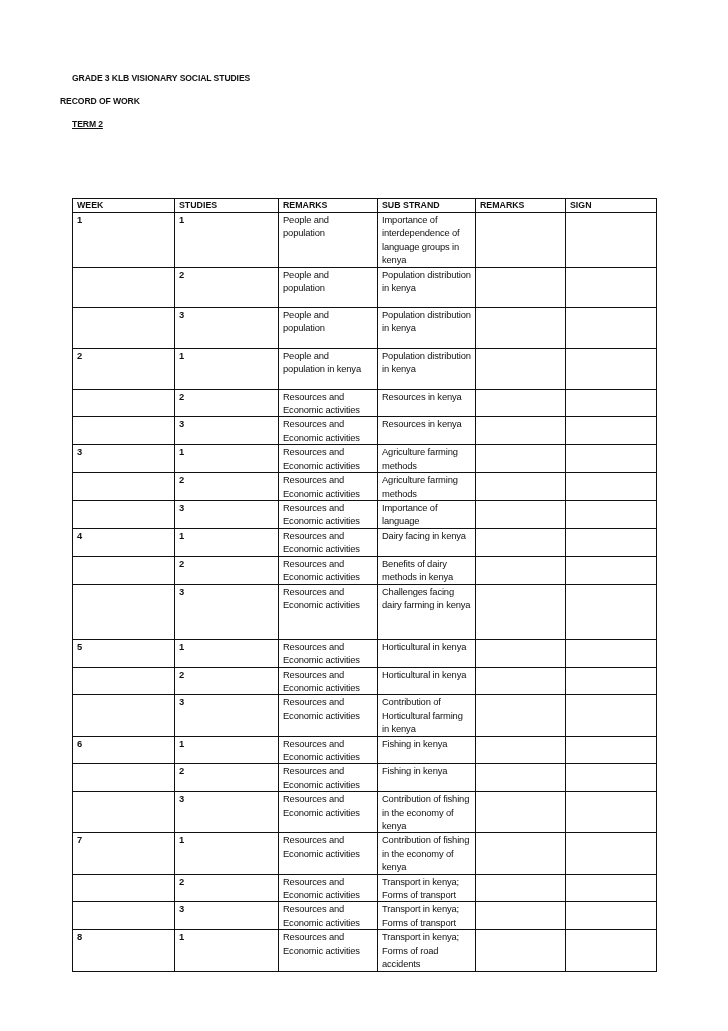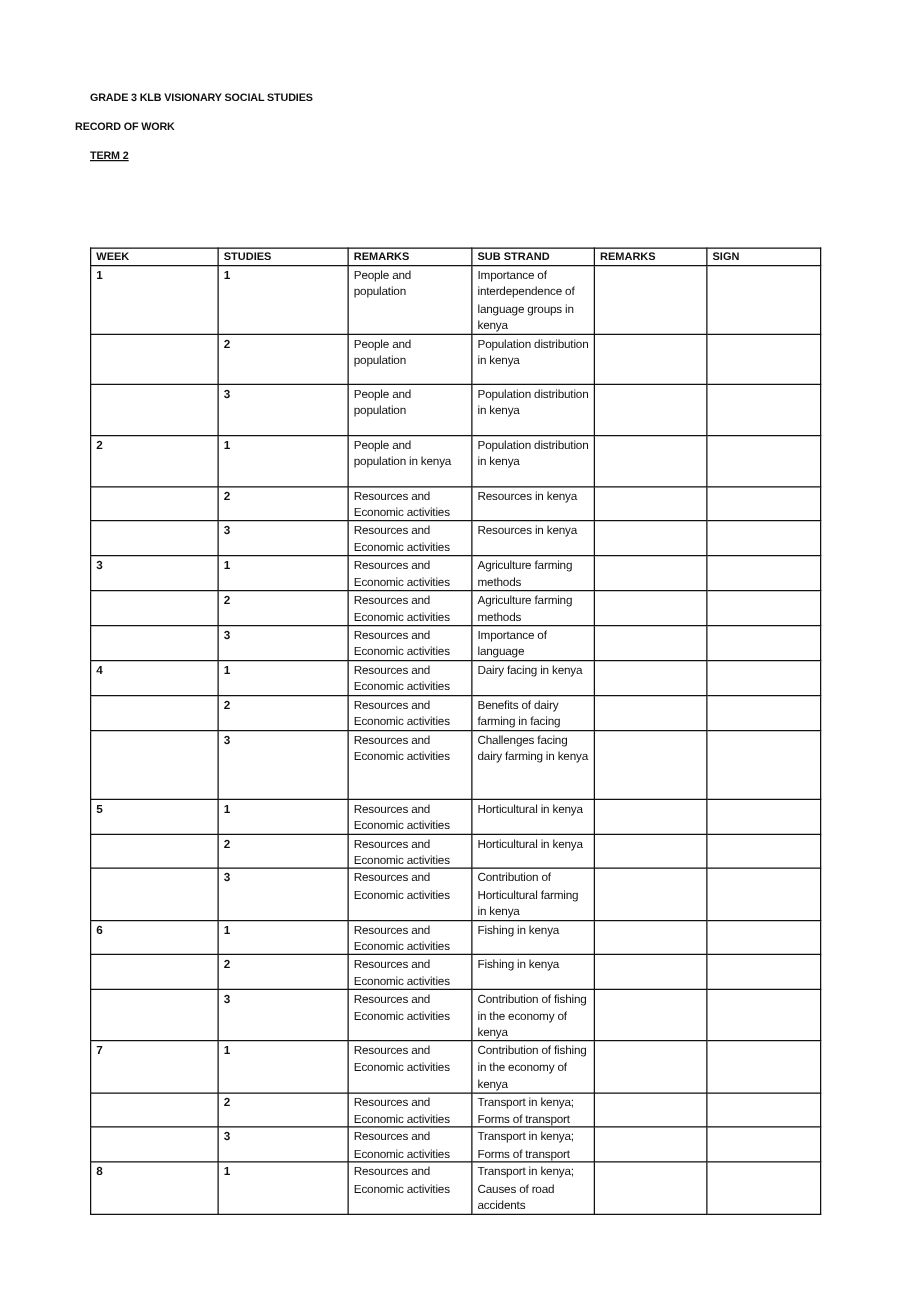--- a/index.html
+++ b/index.html
@@ -121,21 +121,21 @@
         <td class="num">1</td>
         <td class="txt">Resources and Economic activities</td>
         <td class="txt">Dairy facing in kenya</td>
         <td class="txt"></td>
         <td class="txt"></td>
       </tr>
       <tr style="height: 27px;">
         <td class="num"></td>
         <td class="num">2</td>
         <td class="txt">Resources and Economic activities</td>
-        <td class="txt">Benefits of dairy farming in facing</td>
+        <td class="txt">Benefits of dairy methods in kenya</td>
         <td class="txt"></td>
         <td class="txt"></td>
       </tr>
       <tr style="height: 55px;">
         <td class="num"></td>
         <td class="num">3</td>
         <td class="txt">Resources and Economic activities</td>
         <td class="txt">Challenges facing dairy farming in kenya</td>
         <td class="txt"></td>
         <td class="txt"></td>
@@ -209,18 +209,18 @@
         <td class="num">3</td>
         <td class="txt">Resources and Economic activities</td>
         <td class="txt">Transport in kenya; Forms of transport</td>
         <td class="txt"></td>
         <td class="txt"></td>
       </tr>
       <tr style="height: 41px;">
         <td class="num">8</td>
         <td class="num">1</td>
         <td class="txt">Resources and Economic activities</td>
-        <td class="txt">Transport in kenya; Causes of road accidents</td>
+        <td class="txt">Transport in kenya; Forms of road accidents</td>
         <td class="txt"></td>
         <td class="txt"></td>
       </tr>
     </tbody>
 </table>
 
 </body></html>

